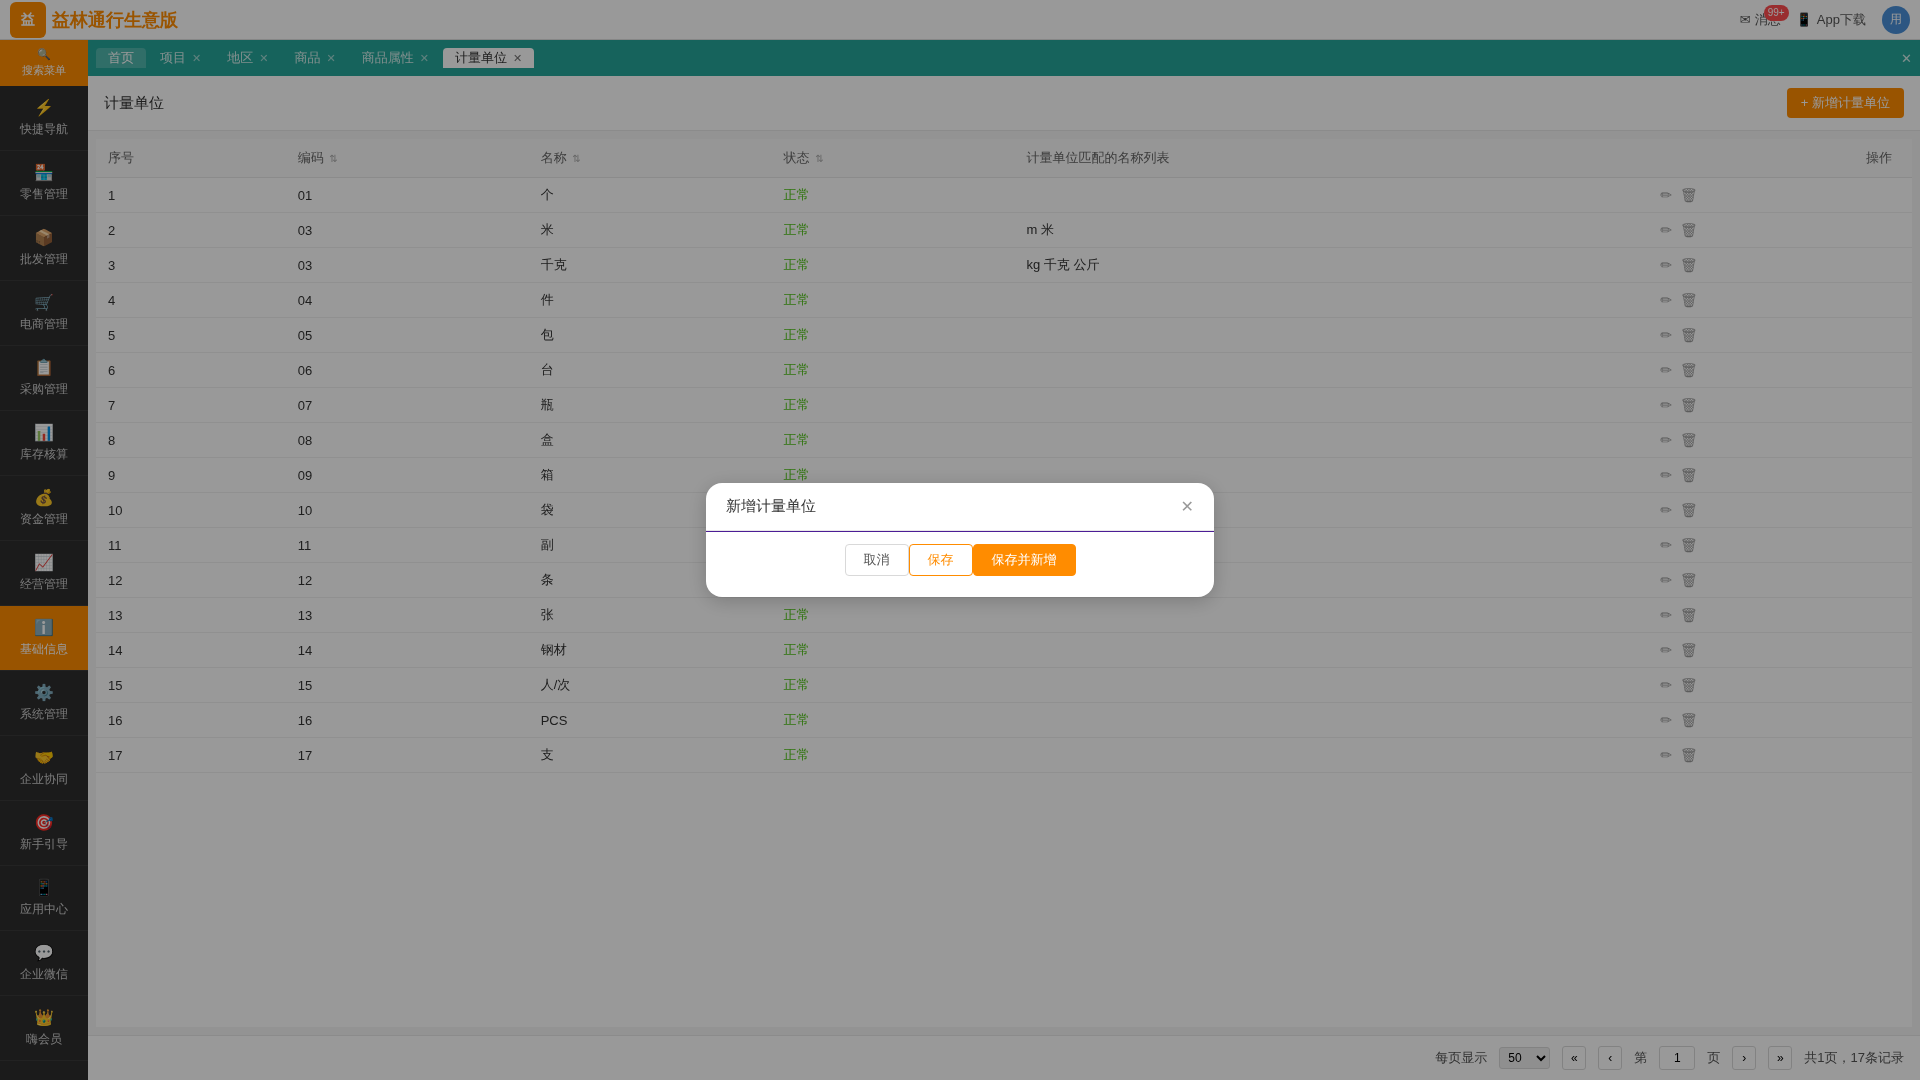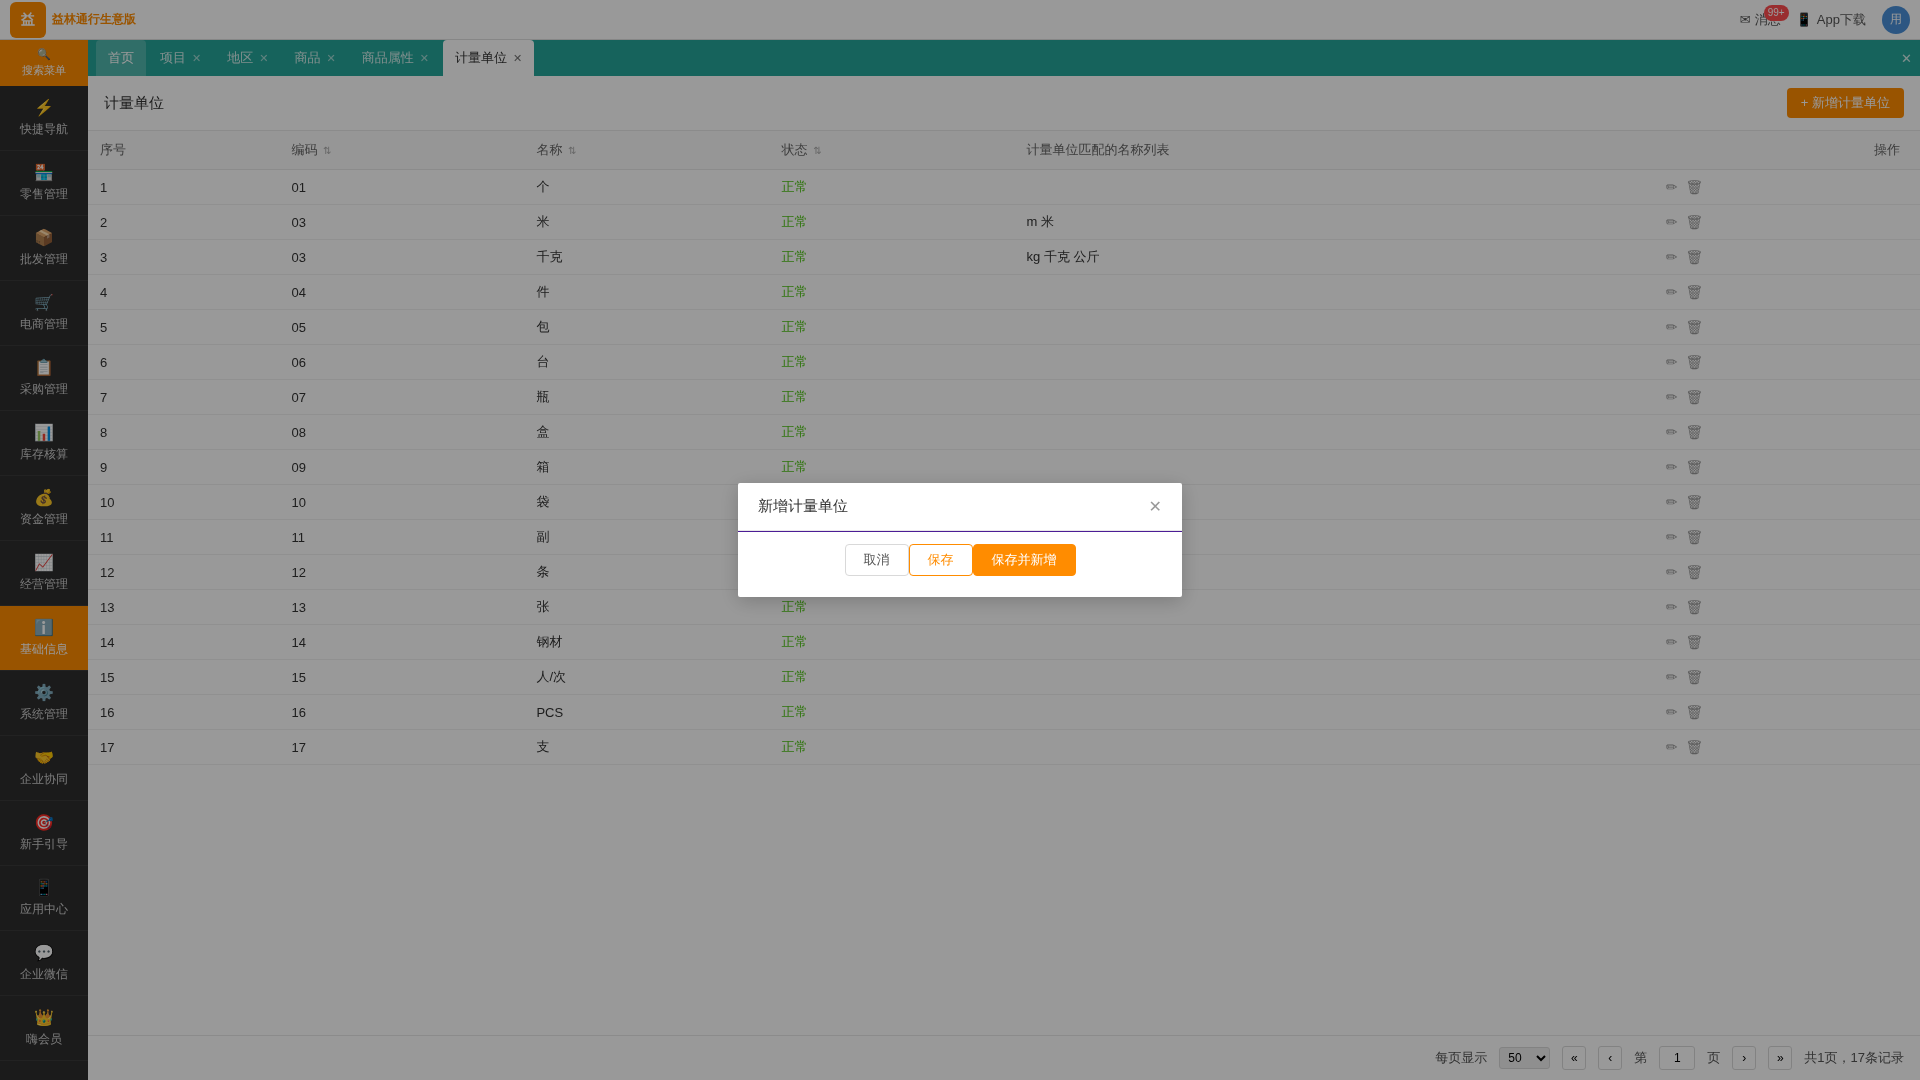--- a/index.html
+++ b/index.html
@@ -3,21 +3,21 @@
   <meta charset="utf-8">
   <style>
     * { box-sizing: border-box; margin: 0; padding: 0; }
     body { font-family: 'Microsoft YaHei', Arial, sans-serif; font-size: 13px; background: #f0f0f0; color: #333; height: 1080px; width: 1920px; overflow: hidden; display: flex; flex-direction: column; }
 
     
     .top-bar { height: 40px; background: #fff; display: flex; align-items: center; justify-content: space-between; padding: 0 10px; border-bottom: 1px solid #e0e0e0; flex-shrink: 0; }
     .top-bar-left { display: flex; align-items: center; gap: 8px; }
     .logo-area { display: flex; align-items: center; gap: 6px; }
     .logo-icon { width: 36px; height: 36px; background: #ff8c00; border-radius: 6px; display: flex; align-items: center; justify-content: center; color: white; font-weight: bold; font-size: 14px; }
-    .logo-text { color: #ff8c00; font-weight: bold; font-size: 12px; }
+    .logo-text { color: #ff8c00; font-weight: bold; font-size: 18px; }
     .top-bar-right { display: flex; align-items: center; gap: 16px; }
     .msg-badge { position: relative; cursor: pointer; display: flex; align-items: center; gap: 4px; color: #555; }
     .badge { background: #ff4d4f; color: white; border-radius: 10px; font-size: 10px; padding: 0 4px; min-width: 16px; height: 16px; display: flex; align-items: center; justify-content: center; position: absolute; top: -6px; right: -8px; }
     .app-download { display: flex; align-items: center; gap: 4px; color: #555; cursor: pointer; }
     .user-avatar { width: 28px; height: 28px; border-radius: 50%; background: #4a90d9; display: flex; align-items: center; justify-content: center; color: white; font-size: 12px; cursor: pointer; }
 
     
     .main-layout { display: flex; flex: 1; overflow: hidden; }
 
     
@@ -25,52 +25,52 @@
     .sidebar-item { display: flex; flex-direction: column; align-items: center; justify-content: center; padding: 12px 4px; cursor: pointer; color: #ccc; font-size: 12px; gap: 4px; border-bottom: 1px solid #3a3a3a; }
     .sidebar-item.active { background: #ff8c00; color: #fff; }
     .sidebar-item-icon { font-size: 16px; }
     .sidebar-search { background: #ff8c00; padding: 8px 4px; display: flex; flex-direction: column; align-items: center; gap: 2px; color: white; font-size: 11px; cursor: pointer; }
 
     
     .content-area { flex: 1; display: flex; flex-direction: column; overflow: hidden; }
 
     
     .tab-bar { background: #26a69a; display: flex; align-items: center; height: 36px; flex-shrink: 0; padding: 0 8px; gap: 2px; }
-    .tab { display: flex; align-items: center; padding: 0 12px; height: 36px; border-radius: 4px 4px 0 0; cursor: pointer; font-size: 13px; gap: 6px; color: rgba(255,255,255,0.8); }
+    .tab { display: flex; align-items: center; padding: 0 12px; height: 20px; border-radius: 4px 4px 0 0; cursor: pointer; font-size: 13px; gap: 6px; color: rgba(255,255,255,0.8); }
     .tab.active { background: #fff; color: #333; }
     .tab .close-btn { color: inherit; opacity: 0.7; cursor: pointer; font-size: 11px; }
     .tab.home { background: rgba(255,255,255,0.2); color: white; }
     .tab-bar-close { margin-left: auto; color: white; cursor: pointer; opacity: 0.8; }
 
     
     .page-content { flex: 1; background: #f5f5f5; overflow: hidden; display: flex; flex-direction: column; }
     .page-header { background: #fff; padding: 12px 16px; display: flex; align-items: center; justify-content: space-between; border-bottom: 1px solid #e8e8e8; flex-shrink: 0; }
     .page-title { font-size: 15px; font-weight: 500; color: #333; }
     .add-btn { background: #ff8c00; color: white; border: none; padding: 6px 14px; border-radius: 4px; cursor: pointer; font-size: 13px; }
 
     
-    .table-wrapper { flex: 1; overflow: auto; background: #fff; margin: 0; }
+    .table-wrapper { flex: 1; overflow: auto; background: #fff; margin: 8px; }
     table { width: 100%; border-collapse: collapse; }
     thead tr { background: #fafafa; }
     th { padding: 10px 12px; text-align: left; color: #666; font-weight: normal; border-bottom: 1px solid #e8e8e8; font-size: 13px; white-space: nowrap; }
     td { padding: 8px 12px; border-bottom: 1px solid #f0f0f0; font-size: 13px; color: #333; }
     .status-normal { color: #52c41a; }
     .action-btns { display: flex; gap: 8px; align-items: center; }
     .action-btn { color: #999; cursor: pointer; font-size: 14px; }
     .sort-icon { color: #aaa; font-size: 10px; margin-left: 2px; }
 
     
     .pagination { background: #fff; padding: 10px 16px; display: flex; align-items: center; justify-content: flex-end; gap: 12px; border-top: 1px solid #e8e8e8; flex-shrink: 0; font-size: 13px; color: #555; }
     .pagination select { border: 1px solid #d9d9d9; border-radius: 3px; padding: 2px 4px; font-size: 12px; }
     .pagination-btn { border: 1px solid #d9d9d9; background: #fff; width: 24px; height: 24px; display: flex; align-items: center; justify-content: center; cursor: pointer; border-radius: 3px; font-size: 12px; }
     .pagination-input { border: 1px solid #d9d9d9; border-radius: 3px; width: 36px; height: 24px; text-align: center; font-size: 12px; }
 
     
     .modal-overlay { position: fixed; top: 0; left: 0; width: 100%; height: 100%; background: rgba(0,0,0,0.4); display: flex; align-items: center; justify-content: center; z-index: 1000; }
-    .modal { background: #fff; border-radius: 2px; width: 444px; box-shadow: 0 4px 20px rgba(0,0,0,0.2); overflow: hidden; }
+    .modal { background: #fff; border-radius: 16px; width: 508px; box-shadow: 0 4px 20px rgba(0,0,0,0.2); overflow: hidden; }
     .modal-header { padding: 14px 20px; border-bottom: 1px solid #e8e8e8; display: flex; align-items: center; justify-content: space-between; }
     .modal-title { font-size: 15px; font-weight: 500; color: #333; }
     .modal-close { cursor: pointer; color: #999; font-size: 16px; }
     .modal-body { padding: 24px 20px 16px; }
     .form-row { display: flex; align-items: center; margin-bottom: 20px; }
     .form-label { width: 70px; text-align: right; margin-right: 10px; color: #333; font-size: 13px; }
     .form-label .required { color: #ff4d4f; margin-right: 2px; }
     .form-input { flex: 1; border: none; border-bottom: 1px solid #d9d9d9; padding: 4px 8px; font-size: 13px; outline: none; }
     .form-input.active-border { border-bottom-color: #ff8c00; }
     .modal-footer { padding: 12px 20px 21px; display: flex; align-items: center; justify-content: center; gap: 0; border-top: 1px solid #4c1d95; }

